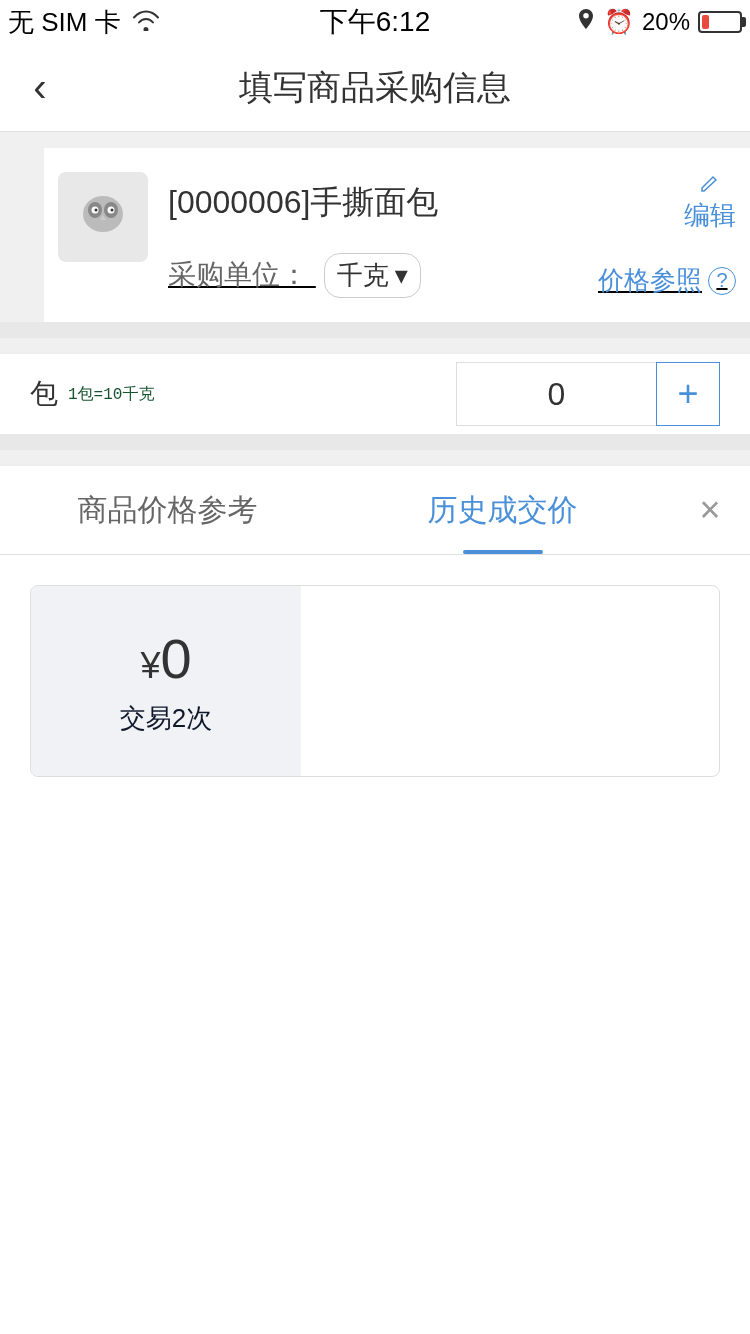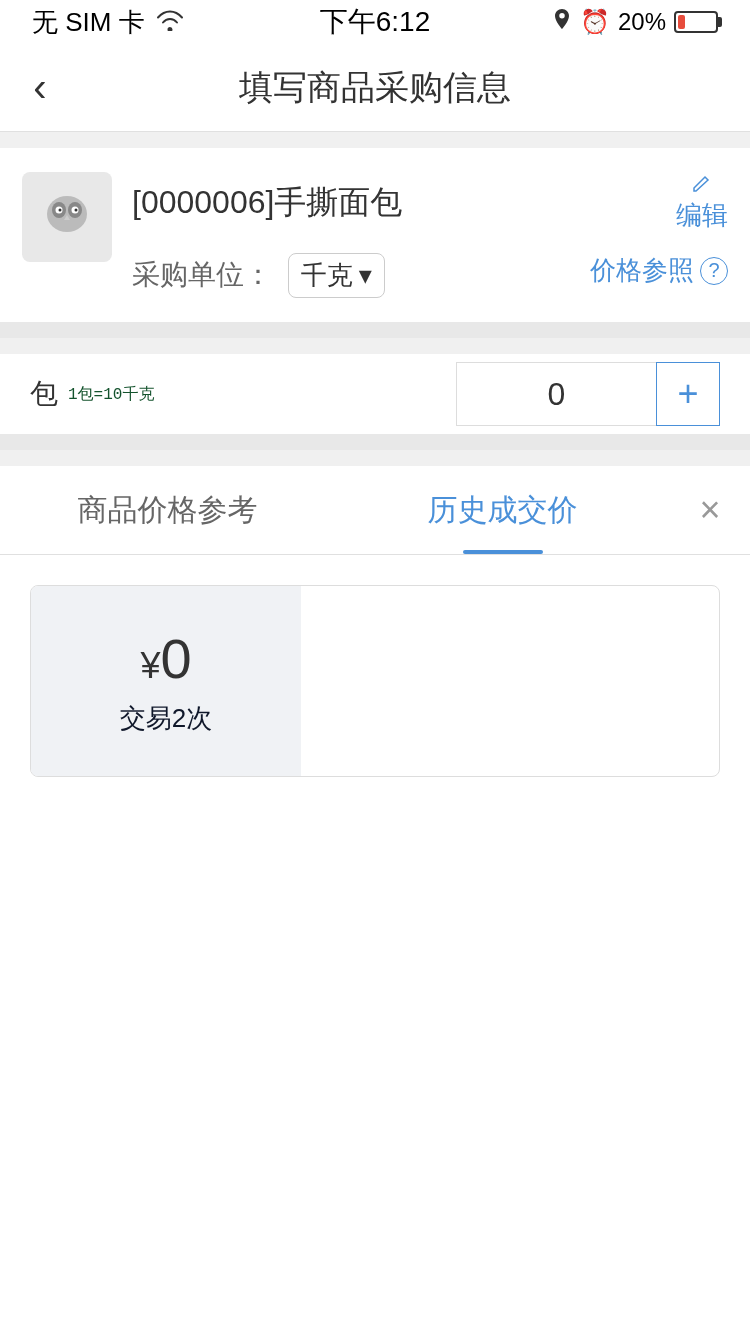--- a/index.html
+++ b/index.html
@@ -12,21 +12,21 @@
       font-size: 28px;
     }
 
     
     .status-bar {
       height: 44px;
       background: #fff;
       display: flex;
       align-items: center;
       justify-content: space-between;
-      padding: 0 32px;
+      padding: 0 8px;
       font-size: 26px;
       font-weight: 500;
     }
     .status-left {
       display: flex;
       align-items: center;
       gap: 10px;
       font-size: 26px;
     }
     .status-center {
@@ -97,21 +97,22 @@
       transform: translateX(-50%);
       font-size: 34px;
       font-weight: 500;
       color: #333;
     }
 
     
     .product-section {
       background: #fff;
       margin-top: 16px;
-      padding: 24px 22px;
+      padding: 24px 14px;
+      margin-left: 44px;
     }
     .product-header {
       display: flex;
       align-items: flex-start;
       gap: 20px;
     }
     .product-thumbnail {
       width: 90px;
       height: 90px;
       background: #e8e8e8;
@@ -142,33 +143,34 @@
       font-size: 26px;
       color: #4a90d9;
       display: flex;
       align-items: center;
       gap: 4px;
       cursor: pointer;
       flex-direction: column;
     }
     .purchase-unit-row {
       display: flex;
-      align-items: flex-start;
+      align-items: flex-end;
       justify-content: space-between;
       margin-top: 20px;
+      text-decoration: underline;
     }
     .unit-label {
       font-size: 28px;
       color: #666;
     }
     .unit-select {
       display: inline-flex;
       align-items: center;
       border: 1px solid #ccc;
-      border-radius: 8px;
+      border-radius: 16px;
       padding: 4px 12px;
       font-size: 26px;
       color: #333;
       background: #fff;
       cursor: pointer;
       gap: 6px;
       margin-left: 8px;
     }
     .price-ref-link {
       font-size: 26px;

